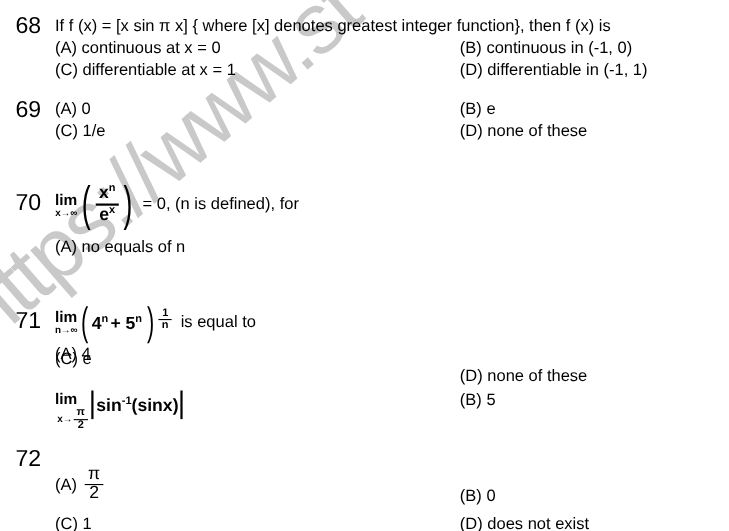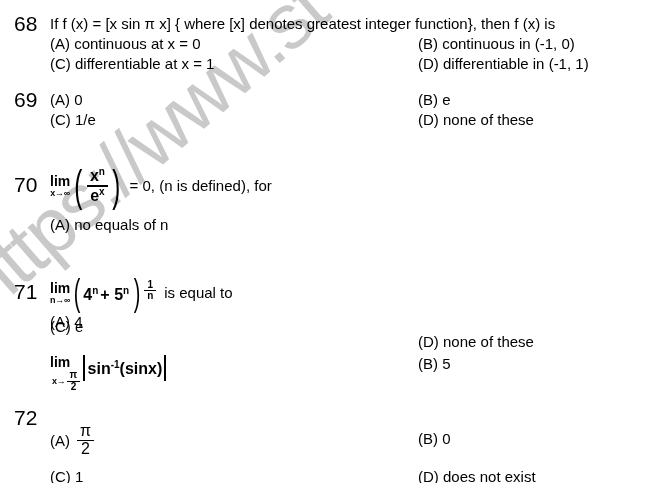--- a/index.html
+++ b/index.html
@@ -274,20 +274,20 @@
       </div>
       <div class="opts" style="height:60px; margin-top:42px;">
         <div class="opt col-a" style="top:-4px; display:flex; align-items:center;">
           <span>(A)</span>
           <span class="frac plain" style="margin-left:7px;">
             <span class="num">π</span>
             <span class="bar"></span>
             <span class="den">2</span>
           </span>
         </div>
-        <div class="opt col-b" style="top:2px;"><span>(B)</span> <span>0</span></div>
+        <div class="opt col-b" style="top:14px;"><span>(B)</span> <span>0</span></div>
         <div class="opt col-a" style="top:40px;"><span>(C)</span> <span>1</span></div>
         <div class="opt col-b" style="top:40px;"><span>(D)</span> <span>does not exist</span></div>
       </div>
     </div>
   </div>
 
 </div>
 
 </body></html>

